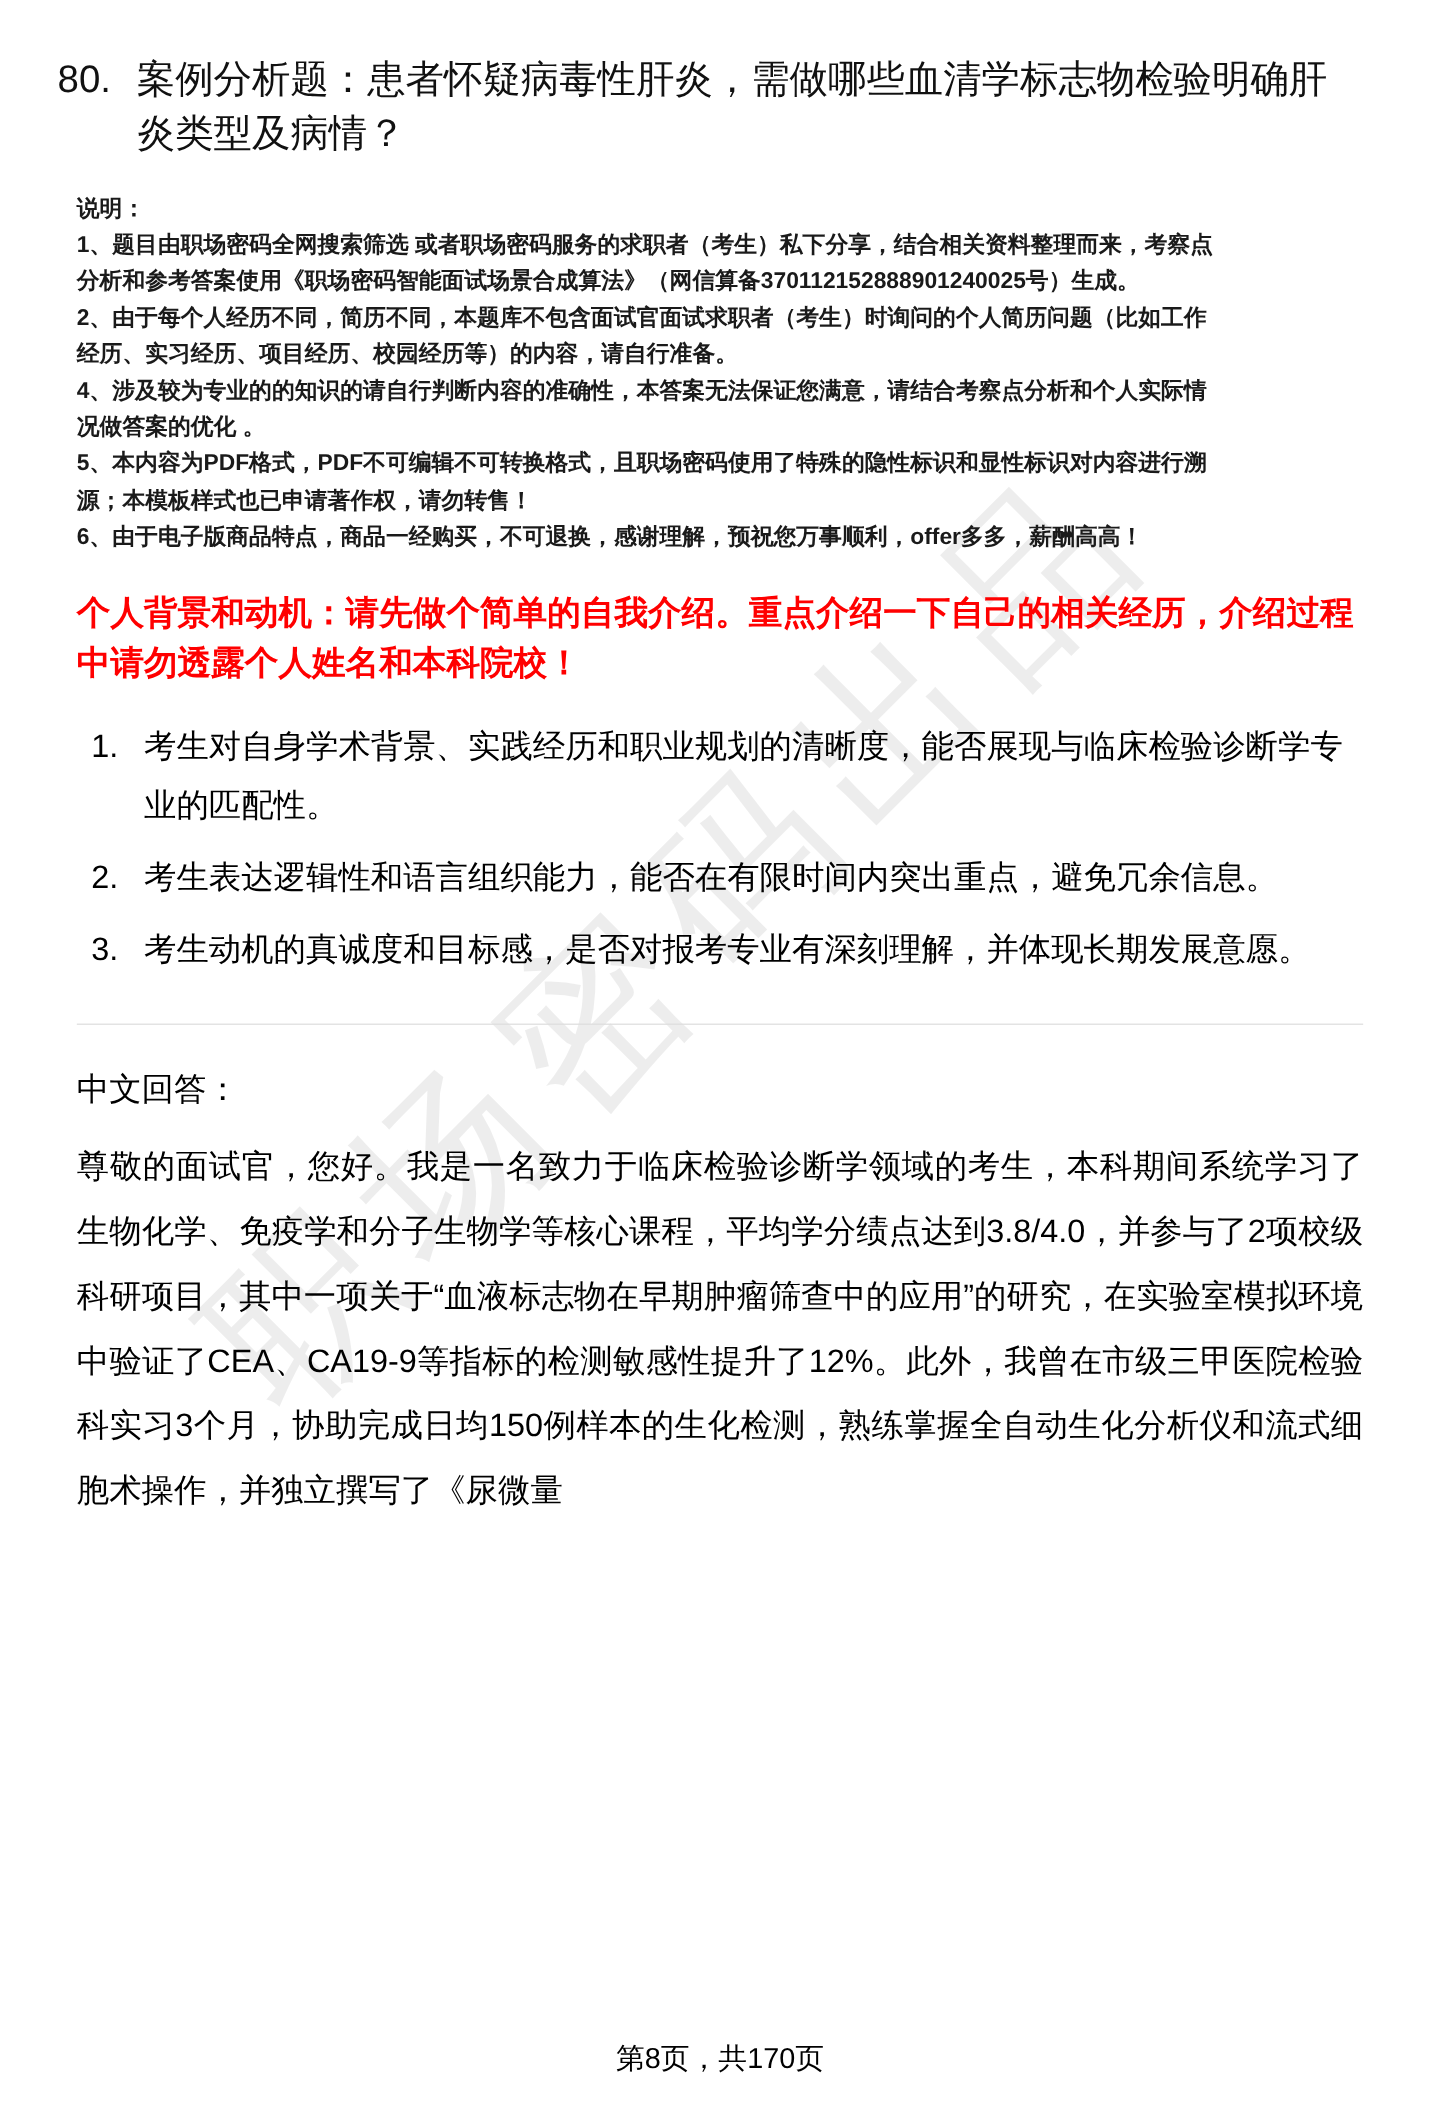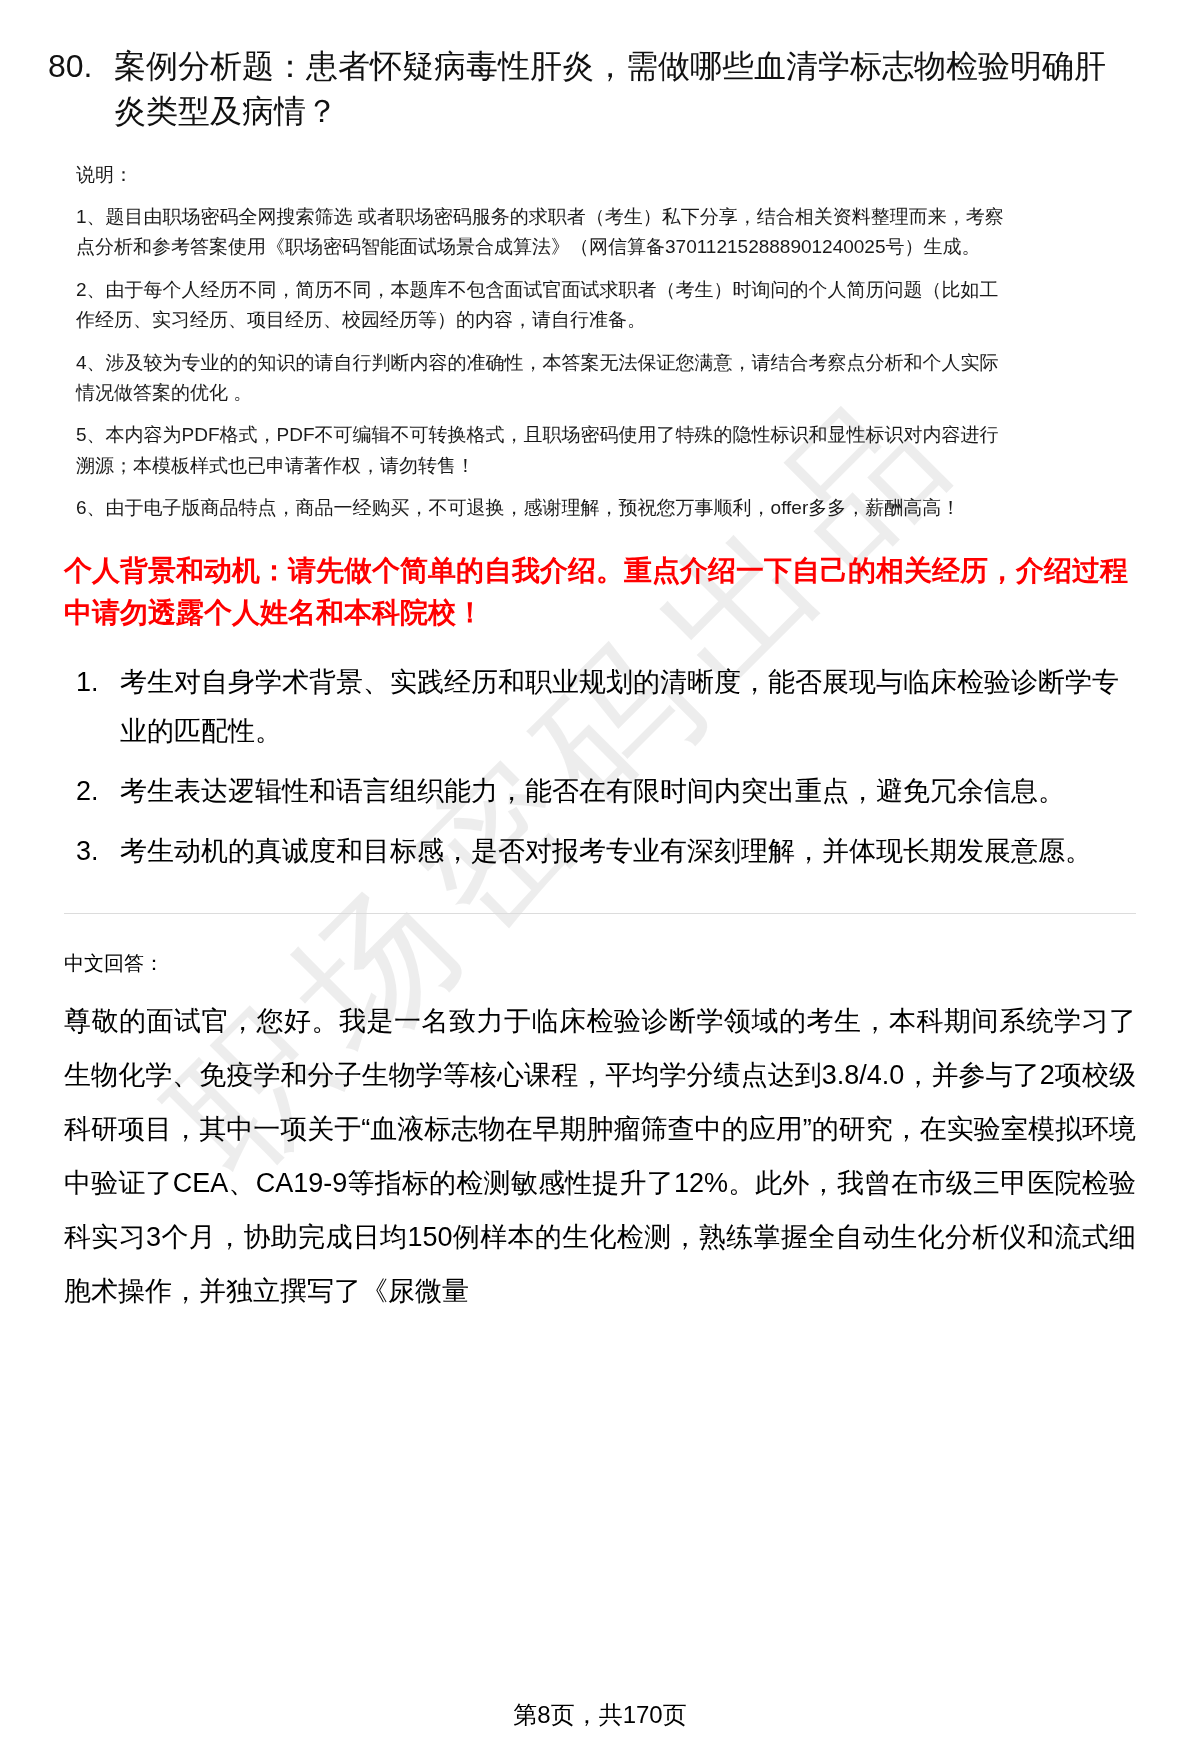--- a/index.html
+++ b/index.html
@@ -42,21 +42,21 @@
   }
   .q-num { flex: 0 0 66px; }
   .q-text { flex: 1; }
   .notes {
     margin-top: 26px;
     padding-right: 118px;
     font-size: 19px;
     line-height: 1.6;
     color: #1a1a1a;
   }
-  .notes p { margin: 12px; }
+  .notes p { margin: 0; font-weight: bold; }
   .red-bold { color: #ff0000; font-weight: 700; }
   .prompt {
     margin: 26px 0 0 0;
     font-size: 28px;
     line-height: 1.5;
   }
   .analysis-heading {
     margin: 28px 0 0 0;
     font-size: 28px;
     line-height: 1.5;
@@ -72,21 +72,21 @@
   .p-num { flex: 0 0 44px; }
   .p-text { flex: 1; }
   .divider {
     border: none;
     border-top: 1px solid #dcdcdc;
     margin: 36px 0 0 0;
     height: 0;
   }
   .answer-label {
     margin: 34px 0 0 0;
-    font-size: 20px;
+    font-size: 27px;
     line-height: 1.5;
     color: #000000;
   }
   .answer-text {
     margin: 16px 0 0 0;
     font-size: 27px;
     line-height: 2.0;
     text-align: justify;
     color: #000000;
   }

